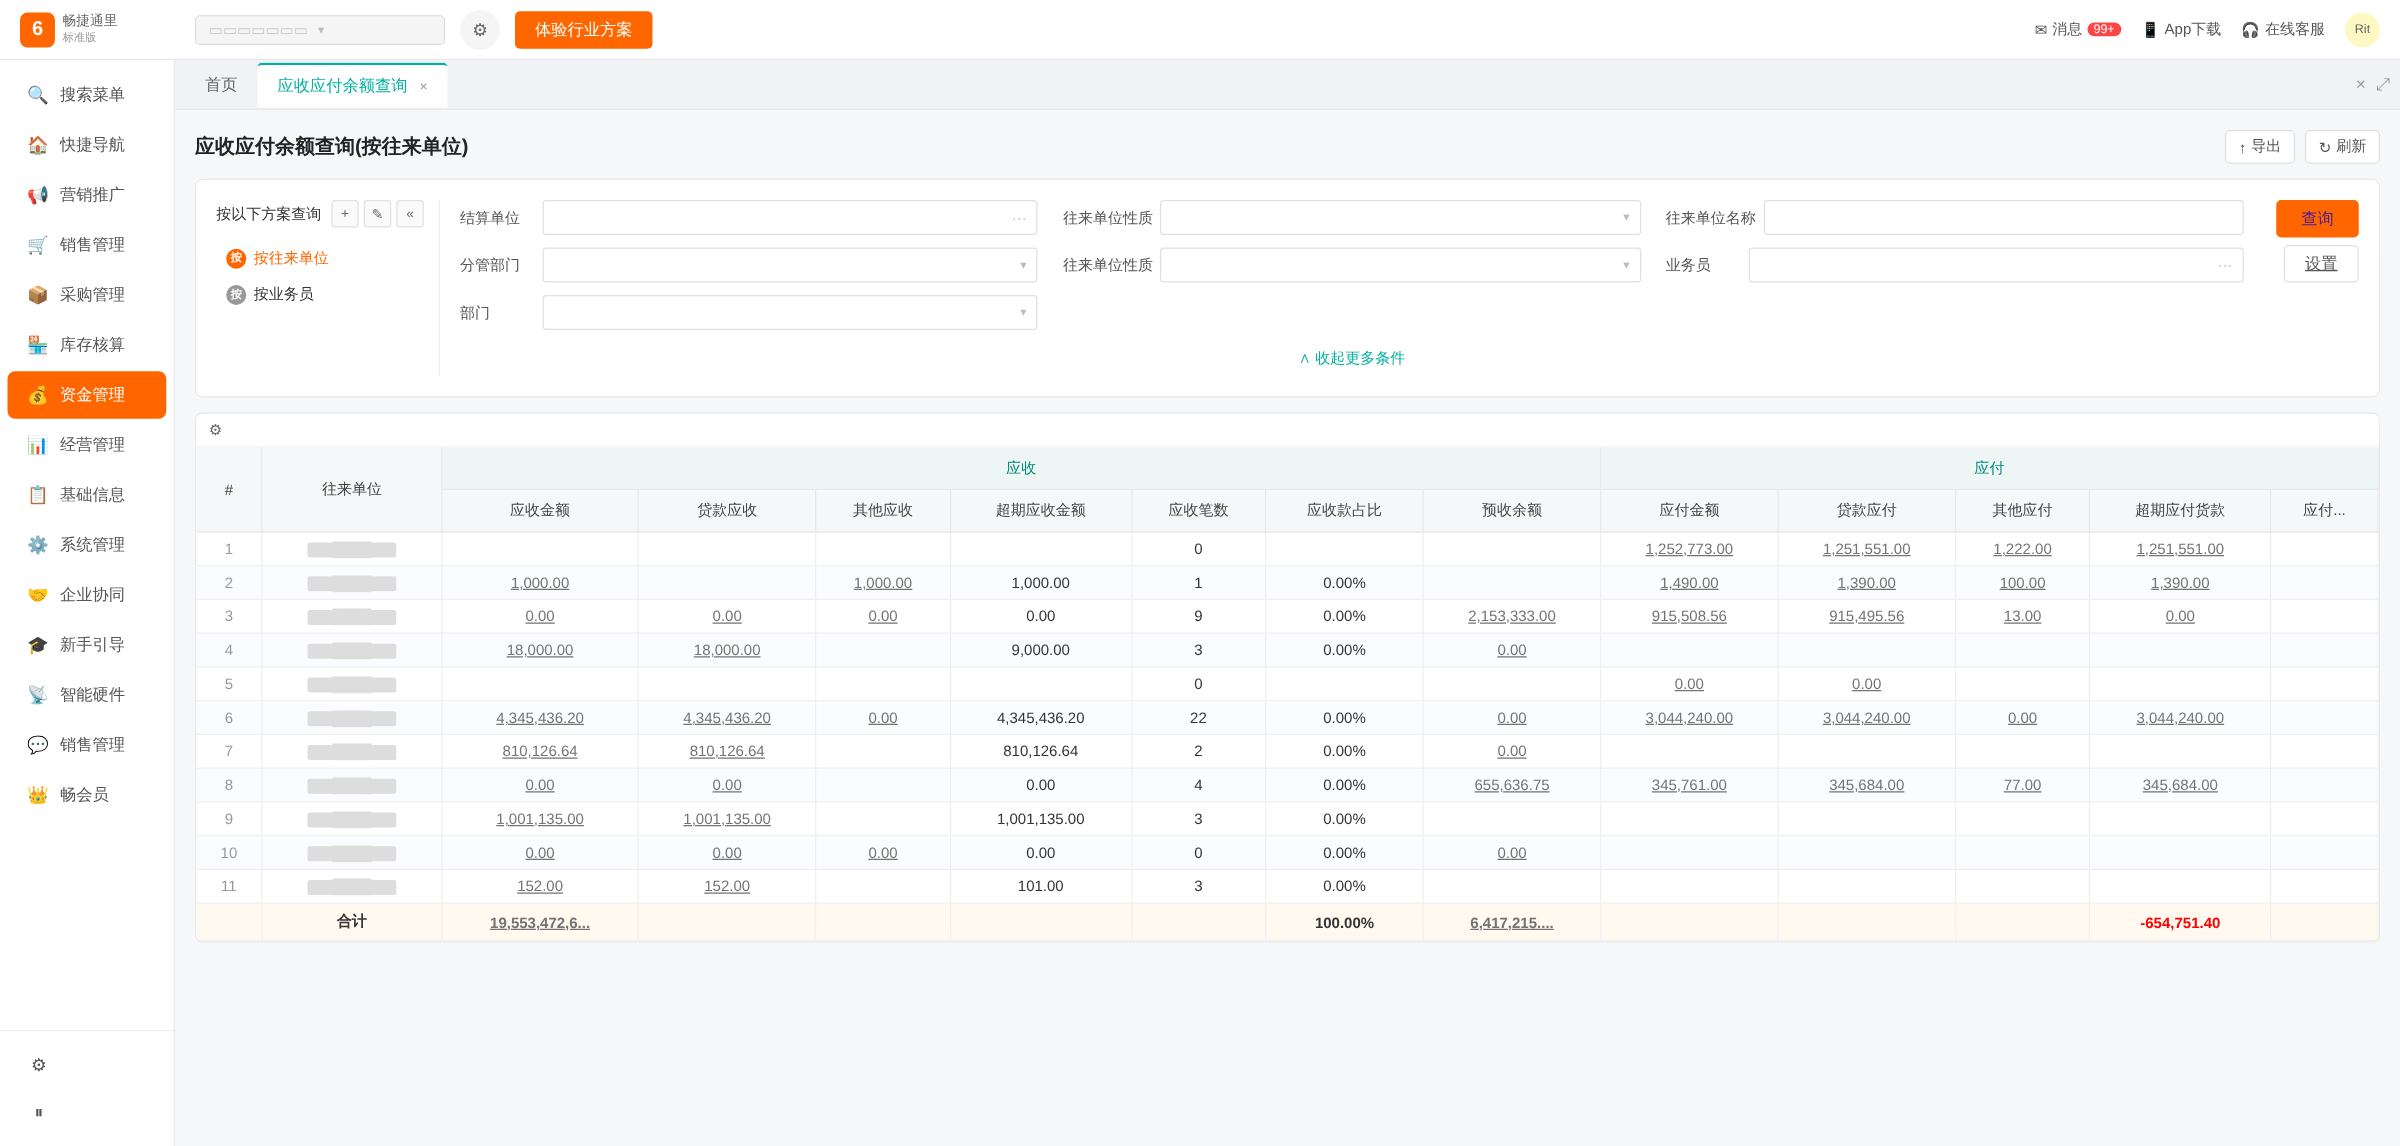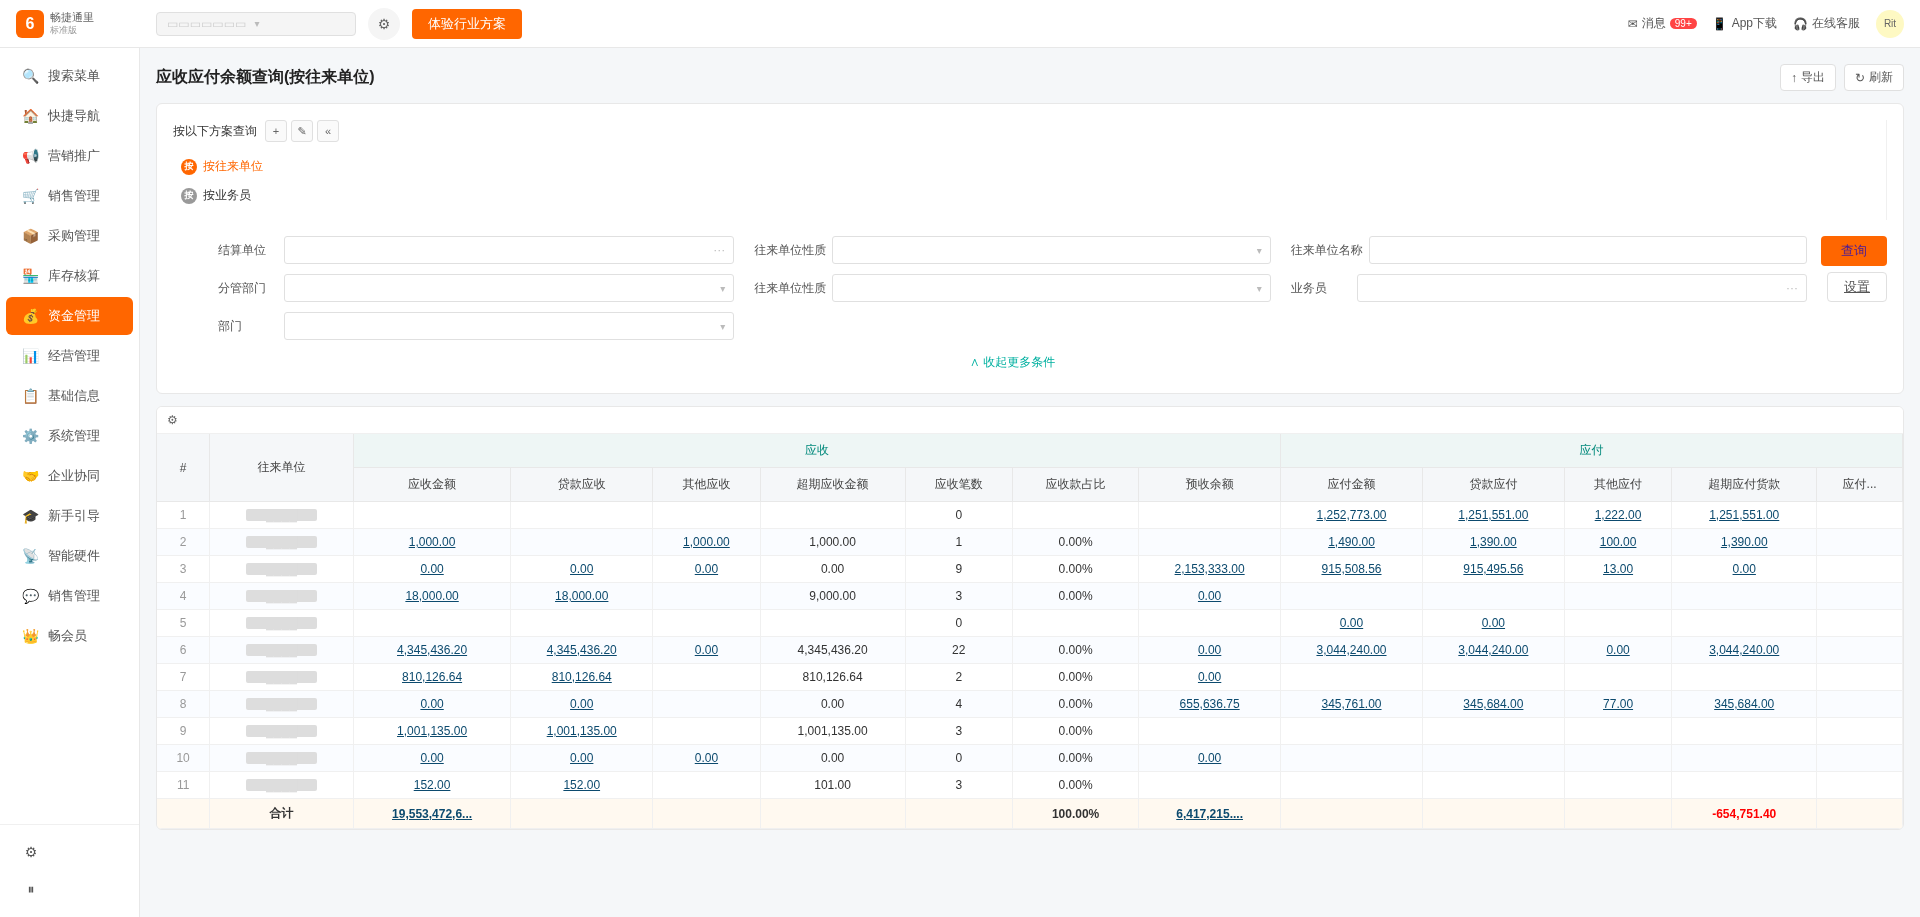--- a/index.html
+++ b/index.html
@@ -307,21 +307,21 @@
     }
     .data-table td {
       padding: 6px 10px;
       border-bottom: 1px solid #f0f0f0;
       border-right: 1px solid #f0f0f0;
       text-align: center;
       color: #333;
       white-space: nowrap;
     }
     .data-table td.link-cell {
-      color: #0c4a6e;
+      color: #737373;
       text-decoration: underline;
       cursor: pointer;
     }
     .data-table tbody tr:nth-child(even) { background: #fafcff; }
     .data-table .total-row {
       background: #fff9f0 !important;
       font-weight: bold;
     }
     .data-table .total-row td { border-top: 1px solid #ffd6a0; }
 
@@ -465,39 +465,52 @@
         <span class="s-icon">⚙</span>
       </div>
       <div class="sidebar-item">
         <span class="s-icon">⏸</span>
       </div>
     </div>
   </div>
 
   <div class="content-area">
 
+    <div class="tab-bar">
+      <div class="tab-item">
+        <span>首页</span>
+      </div>
+      <div class="tab-item active">
+        <span>应收应付余额查询</span>
+        <span class="tab-close">×</span>
+      </div>
+      <div class="tab-bar-actions">
+        <span style="font-size:14px; cursor:pointer; color:#999;">×</span>
+        <span style="font-size:14px; cursor:pointer; color:#999;">⤢</span>
+      </div>
+    </div>
 
     <div class="page-content">
 
       <div class="page-title-row">
         <h2 class="page-title">应收应付余额查询(按往来单位)</h2>
         <div class="title-actions">
           <button class="action-btn">
             <span>↑</span>
             <span>导出</span>
           </button>
           <button class="action-btn">
             <span>↻</span>
             <span>刷新</span>
           </button>
         </div>
       </div>
 
       <div class="search-panel">
-        <div style="display:flex; gap:16px;flex-direction:column;">
+        <div style="display:flex; gap:16px;">
 
           <div style="min-width:130px; border-right:1px solid #f0f0f0; padding-right:12px;">
             <div class="search-header">
               <span class="search-label">按以下方案查询</span>
               <div class="search-icons">
                 <div class="search-icon-btn">+</div>
                 <div class="search-icon-btn">✎</div>
                 <div class="search-icon-btn">«</div>
               </div>
             </div>
@@ -506,21 +519,21 @@
                 <div class="scheme-icon orange">按</div>
                 <span>按往来单位</span>
               </div>
               <div class="scheme-item">
                 <div class="scheme-icon gray">按</div>
                 <span>按业务员</span>
               </div>
             </div>
           </div>
 
-          <div style="flex:1; display:flex; margin-left:45px;">
+          <div style="flex:1; display:flex; gap:12px;">
             <div style="flex:1;">
 
               <div style="display:grid; grid-template-columns:1fr 1fr 1fr; gap:10px 20px; margin-bottom:10px;">
                 <div class="field-row">
                   <span class="field-label">结算单位</span>
                   <div class="field-input">
                     <span></span>
                     <span class="dots">···</span>
                   </div>
                 </div>

